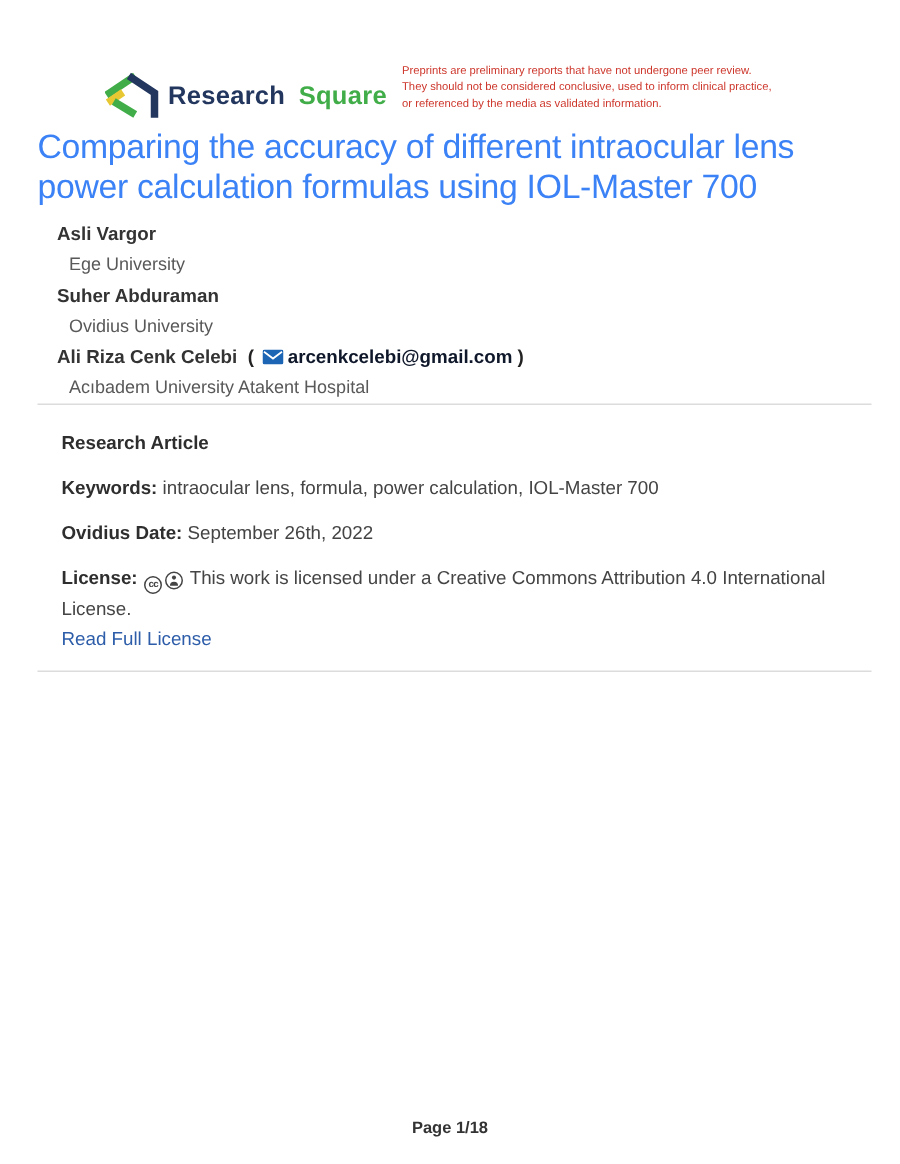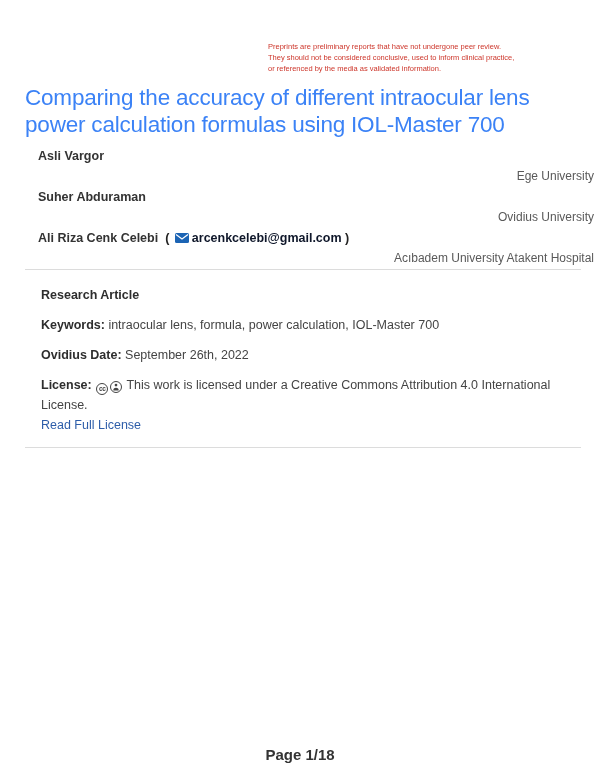--- a/index.html
+++ b/index.html
@@ -20,21 +20,21 @@
   .disclaimer div { white-space:nowrap; }
   
   .title {
     position:absolute; left:25px; top:84px; width:556px;
     font-size:22.5px; line-height:27px; font-weight:400; color:#3b82f6;
     letter-spacing:-0.2px; margin:0;
   }
   
   .authors { position:absolute; left:38px; top:148px; width:556px; }
   .author-name { font-size:12.5px; font-weight:700; color:#333; line-height:16px; margin:0 0 4px 0; }
-  .author-aff  { font-size:12px; color:#595959; line-height:16px; margin:0 0 5px 8px;text-align:right; }
+  .author-aff  { font-size:12px; color:#595959; line-height:16px; margin:0 0 5px 8px; }
   .email-wrap { font-weight:700; color:#222; }
   .email-link { color:#0f172a; font-weight:700; text-decoration:none; cursor:pointer; }
   .envelope { display:inline-block; vertical-align:-1px; margin:0 3px 0 2px; }
   
   .hr { position:absolute; left:25px; width:556px; border-top:1px solid #dcdcdc; height:0; }
   .hr1 { top:269px; }
   .hr2 { top:447px; }
   
   .meta { position:absolute; left:25px; top:285px; width:556px; font-size:12.5px; }
   .meta p { margin:0 0 10px 16px; line-height:20px; color:#444; }
@@ -44,28 +44,42 @@
   .cc-icon, .by-icon {
     display:inline-flex; align-items:center; justify-content:center;
     width:12px; height:12px; border:1px solid #444; border-radius:50%;
     vertical-align:-2px; margin:0 1px; box-sizing:border-box;
   }
   .cc-icon span { font-size:6.5px; font-weight:700; color:#444; line-height:1; letter-spacing:-0.5px; }
   .by-icon svg { display:block; }
   
   .footer {
     position:absolute; left:0; top:746px; width:600px; text-align:center;
-    font-size:15px; font-weight:700; color:#333;
+    font-size:11px; font-weight:700; color:#333;
   }
 </style>
 </head>
 <body>
 
 <div class="page">
 
+  <div class="logo">
+    <svg class="logo-icon" viewBox="0 0 36 34">
+      <g fill="none" stroke-linecap="square">
+        <path d="M3 15 L18 5" stroke="#41ad49" stroke-width="5"></path>
+        <path d="M18 5 L33 15 L33 29" stroke="#22365e" stroke-width="5"></path>
+        <path d="M4 20 L10 16" stroke="#e8c832" stroke-width="5"></path>
+        <path d="M8 22 L18 28" stroke="#41ad49" stroke-width="5"></path>
+      </g>
+    </svg>
+    <span class="wordmark">
+      <span class="wm-primary">Research</span>
+      <span class="wm-secondary">Square</span>
+    </span>
+  </div>
 
   <div class="disclaimer">
     <div>Preprints are preliminary reports that have not undergone peer review.</div>
     <div>They should not be considered conclusive, used to inform clinical practice,</div>
     <div>or referenced by the media as validated information.</div>
   </div>
 
   <h1 class="title">Comparing the accuracy of different intraocular lens power calculation formulas using IOL-Master 700</h1>
 
   <div class="authors">

